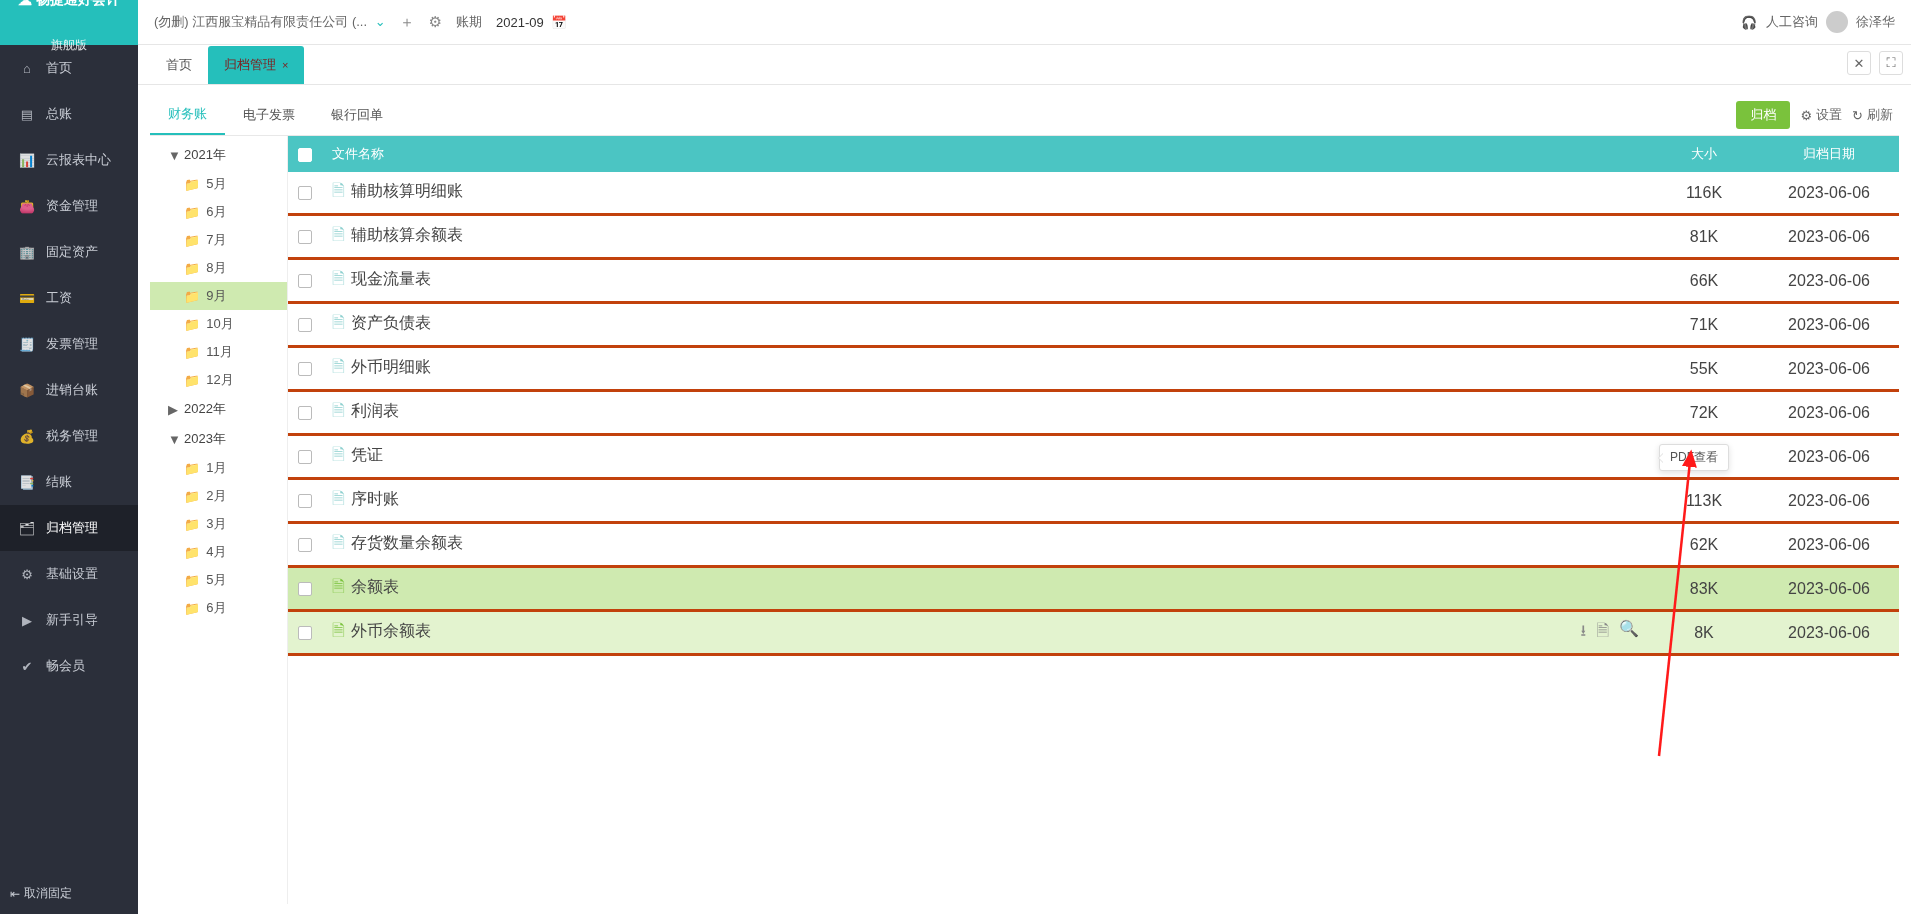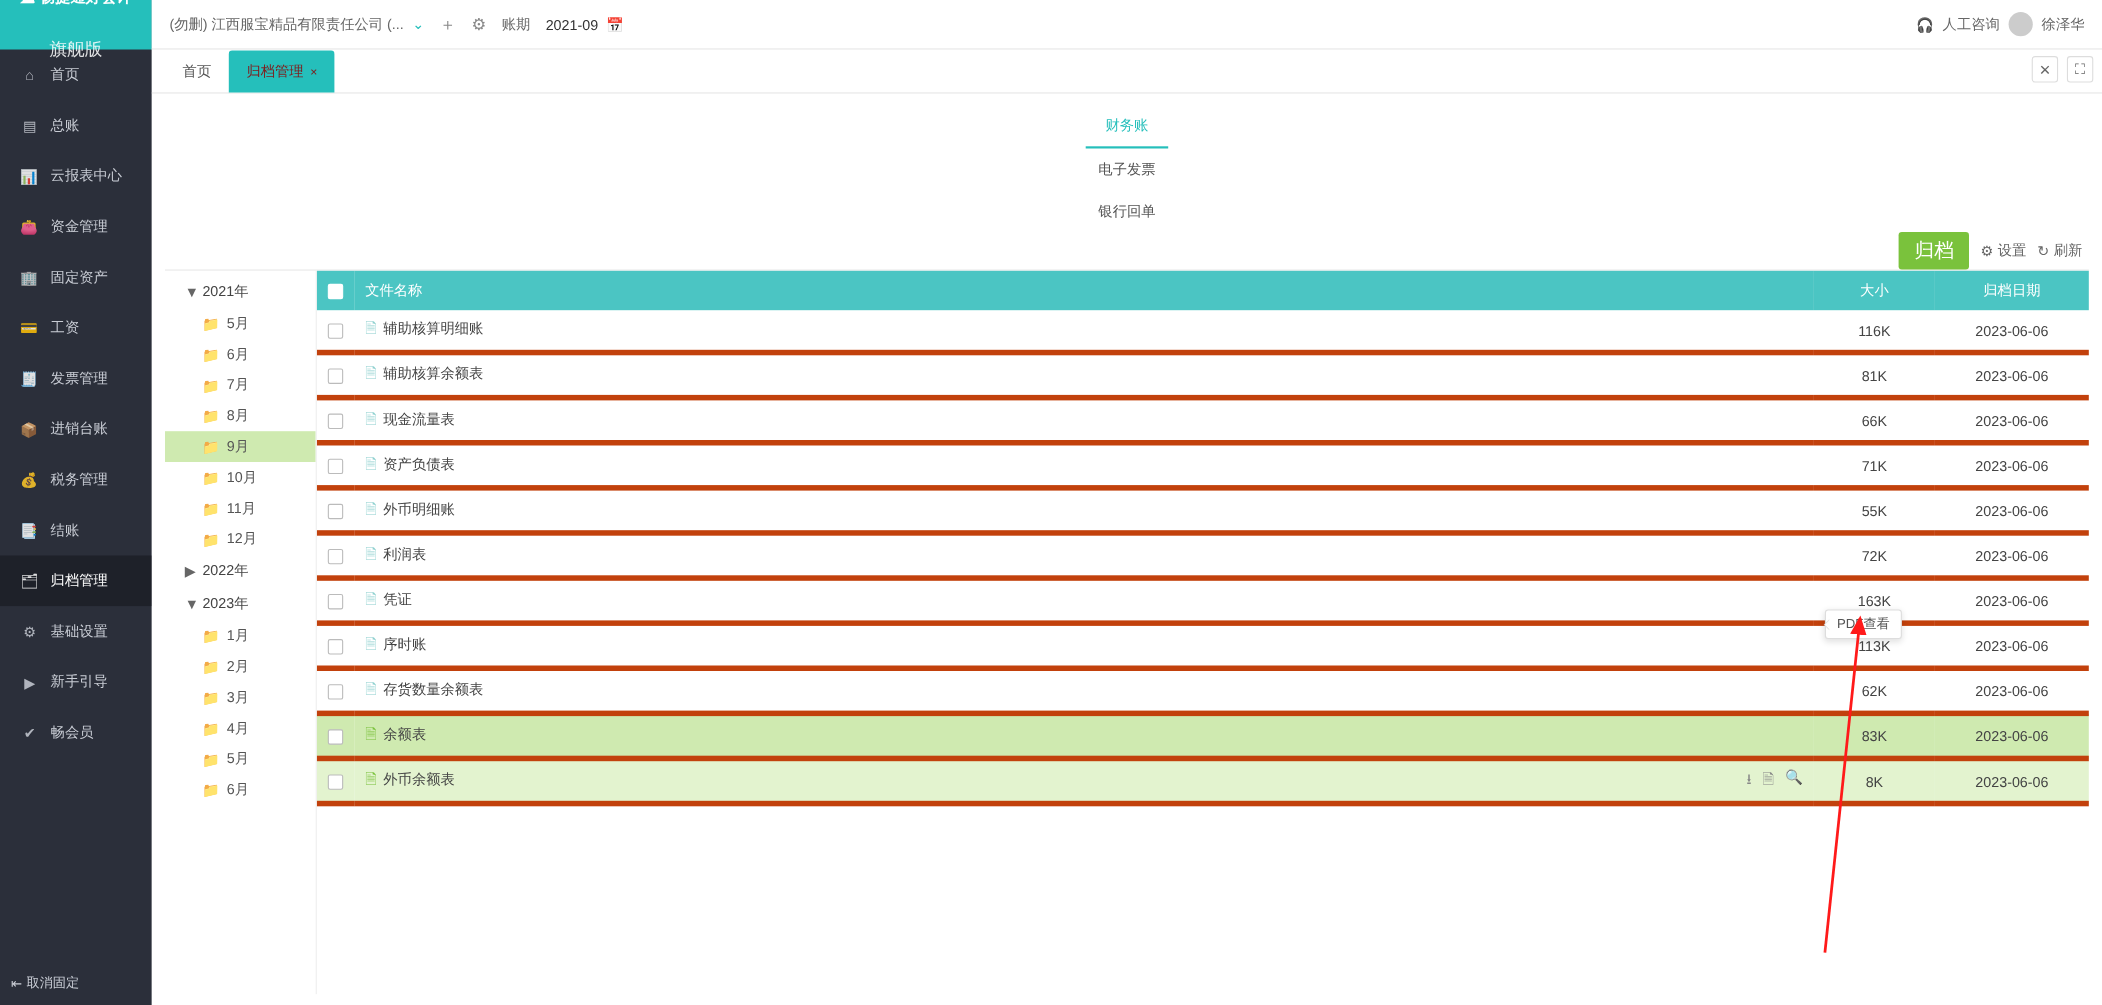--- a/index.html
+++ b/index.html
@@ -3,21 +3,21 @@
 <meta charset="utf-8">
 <style>
 * { margin: 0; padding: 0; box-sizing: border-box; }
 body { font-family: "Microsoft YaHei", Arial, sans-serif; font-size: 13px; color: #333; background: #fff; overflow: hidden; }
 .app { display: flex; height: 914px; width: 1911px; }
 
 
 .sidebar { width: 138px; background: #2b2f3a; color: #d8dbe0; display: flex; flex-direction: column; flex-shrink: 0; }
 .brand { height: 45px; background: #25bfbb; display: flex; flex-direction: column; align-items: center; justify-content: center; color: #fff; font-size: 12px; }
 .brand-title { font-size: 14px; font-weight: bold; display:flex; align-items:center; gap:4px;}
-.brand-sub { font-size: 16px; opacity: .85; margin-top: 28px; }
+.brand-sub { font-size: 12px; opacity: .85; margin-top: 28px; }
 .nav { flex: 1; overflow-y: auto; }
 .nav-item { display: flex; align-items: center; padding: 14px 18px; cursor: pointer; font-size: 13px; color: #c8ccd4; gap: 10px; }
 .nav-item.active { background: #1e2129; color: #fff; }
 .nav-item .icon { width: 18px; text-align: center; opacity: .85; }
 .side-footer { padding: 12px 10px; font-size: 12px; color: #c8ccd4; display:flex; align-items:center; gap:4px; cursor:pointer;}
 
 
 .main { flex: 1; display: flex; flex-direction: column; background: #fff; }
 
 .topbar { height: 45px; border-bottom: 1px solid #e6e6e6; display: flex; align-items: center; padding: 0 16px; gap: 14px; background:#fff;}
@@ -32,45 +32,45 @@
 .tabs { height: 40px; display:flex; align-items:flex-end; padding-left:12px; border-bottom:1px solid #e6e6e6; position:relative;}
 .tab { padding: 10px 16px; font-size:13px; color:#555; cursor:pointer; position:relative;}
 .tab.active { background:#25bfbb; color:#7f1d1d; border-radius:3px 3px 0 0;}
 .tab.active .close-x { margin-left:6px; font-size:11px; }
 .tab-home { color:#555; }
 .tab-actions { position:absolute; right:8px; top:6px; display:flex; gap:8px;}
 .tab-actions .btn-sq { width:24px;height:24px; border:1px solid #ddd; border-radius:3px; display:flex;align-items:center;justify-content:center; cursor:pointer; color:#666;}
 
 .content { flex:1; display:flex; flex-direction:column; padding: 10px 12px; overflow:hidden;}
 
-.subtabs-row { display:flex; align-items:center; border-bottom:1px solid #e8e8e8; margin-bottom:0;flex-direction:column;}
+.subtabs-row { display:flex; align-items:center; border-bottom:1px solid #e8e8e8; margin-bottom:0;}
 .subtab { padding:10px 18px; cursor:pointer; color:#555; font-size:13px;}
 .subtab.active { color:#25bfbb; border-bottom:2px solid #25bfbb; }
 .subtabs-right { margin-left:auto; display:flex; align-items:center; gap:10px; padding-right:6px;}
-.btn-green { background:#7ac23c; color:#fff; border:none; border-radius:3px; padding:5px 14px; cursor:pointer; font-size:18px;}
+.btn-green { background:#7ac23c; color:#fff; border:none; border-radius:3px; padding:5px 14px; cursor:pointer; font-size:13px;}
 .link-action { color:#666; cursor:pointer; font-size:13px; display:flex; align-items:center; gap:4px;}
 
 .workspace { flex:1; display:flex; overflow:hidden; }
 
 
 .tree { width:138px; border-right:1px solid #eee; overflow-y:auto; padding-top:4px;}
 .tree-node { display:flex; align-items:center; padding:6px 12px; cursor:pointer; font-size:13px; color:#444; gap:6px;}
 .tree-year::before { content:""; }
 .tree-year .arrow { width:10px; display:inline-block; color:#666;}
 .tree-month { padding-left:34px; display:flex; align-items:center; gap:6px; padding-top:5px;padding-bottom:5px; cursor:pointer; color:#555;}
 .tree-month .folder { color:#cfcfcf; }
 .tree-month.selected { background:#cfeab0; }
 .tree-month.selected .folder { color:#25bfbb; }
 
 
 .table-wrap { flex:1; overflow:auto; }
 table { width:100%; border-collapse:collapse; }
 thead th { background:#4bc5c3; color:#fff; font-weight:normal; font-size:13px; padding:9px 10px; text-align:left; }
 thead th.size, thead th.date { text-align:center; }
-tbody td { padding:7px 10px; border-bottom:5px solid #c2410c; font-size:13px; color:#444;}
+tbody td { padding:7px 10px; border-bottom:3px solid #c2410c; font-size:16px; color:#444;}
 tbody td.size, tbody td.date { text-align:center; width:140px;}
 tbody td.size { width:110px;}
 tbody tr.row-selected { background:#cfeab0; }
 tbody tr.row-hover { background:#e3f3cf;border-radius:15px; }
 .file-ic { color:#8ed0cf; margin-right:6px;}
 .file-ic.sel { color:#7ac23c;}
 .row-tools { display:inline-flex; gap:10px; margin-left:auto; float:right; color:#888; }
 .row-tools span { cursor:pointer; }
 .row-tools span.view { color:#25bfbb;}
 .chk { width:14px;height:14px; border:1px solid #bbb; border-radius:2px; display:inline-block; background:#fff; vertical-align:middle;}

